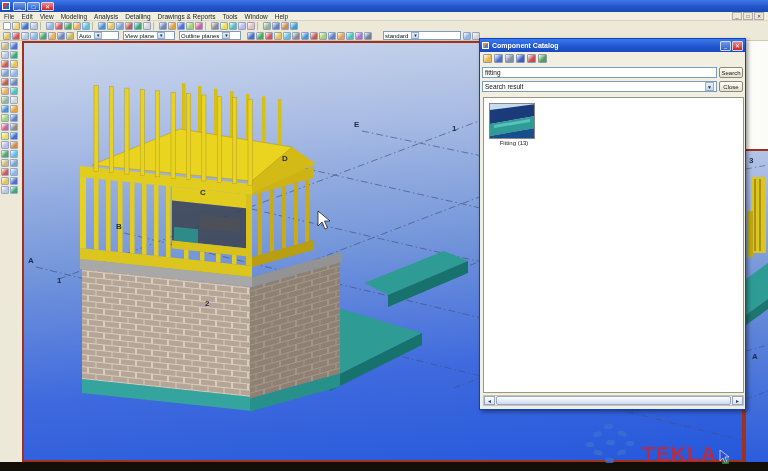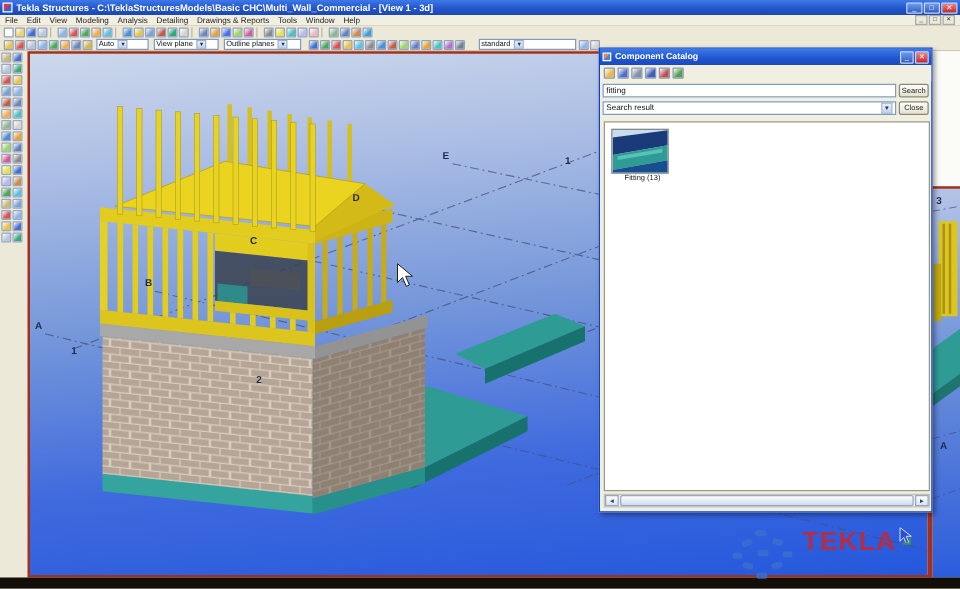--- a/index.html
+++ b/index.html
@@ -74,32 +74,31 @@
   .thumb{width:46px;height:36px;border:1px solid #888;background:#c8dcf0;position:relative;overflow:hidden;}
   .thumb svg{position:absolute;left:0;top:0;}
   .cat-label{font-size:6px;color:#222;margin-top:1px;}
   .hscroll{position:absolute;left:3px;top:356px;width:261px;height:11px;background:#f0eee2;
     border:1px solid #c8c4ae;display:flex;align-items:center;}
   .harr{width:11px;height:9px;background:linear-gradient(#fff,#d8e2f4);border:1px solid #93a8cc;
     font-size:5px;line-height:8px;text-align:center;color:#345;}
   .hthumb{height:9px;flex:1;margin:0 1px;background:linear-gradient(#fff,#cdd9f0);border:1px solid #93a8cc;border-radius:2px;}
   
   .watermark{position:absolute;left:584px;top:381px;width:184px;height:44px;z-index:60;
-    display:flex;align-items:flex-start;opacity:.92;}
+    display:flex;align-items:flex-end;opacity:.92;}
   .brand-text{font-size:21px;font-weight:bold;color:#c02a3a;letter-spacing:1px;margin-left:6px;}
   .view-label{font-family:"Liberation Sans",sans-serif;}
 </style>
 </head>
 <body>
 
 <div class="screen">
 
   <div class="titlebar">
     <span class="app-ico"></span>
-    <span class="title-text">Tekla Structures - C:\TeklaStructuresModels\Basic CHC\Multi_Wall_Commercial - [View 1 - 3d]</span>
     <span class="winbtns">
       <span class="wbtn">_</span>
       <span class="wbtn">□</span>
       <span class="wbtn close">✕</span>
     </span>
   </div>
 
   <div class="menubar">
     <span id="menus" style="display:flex;">
         <span class="menu-item">File</span>

